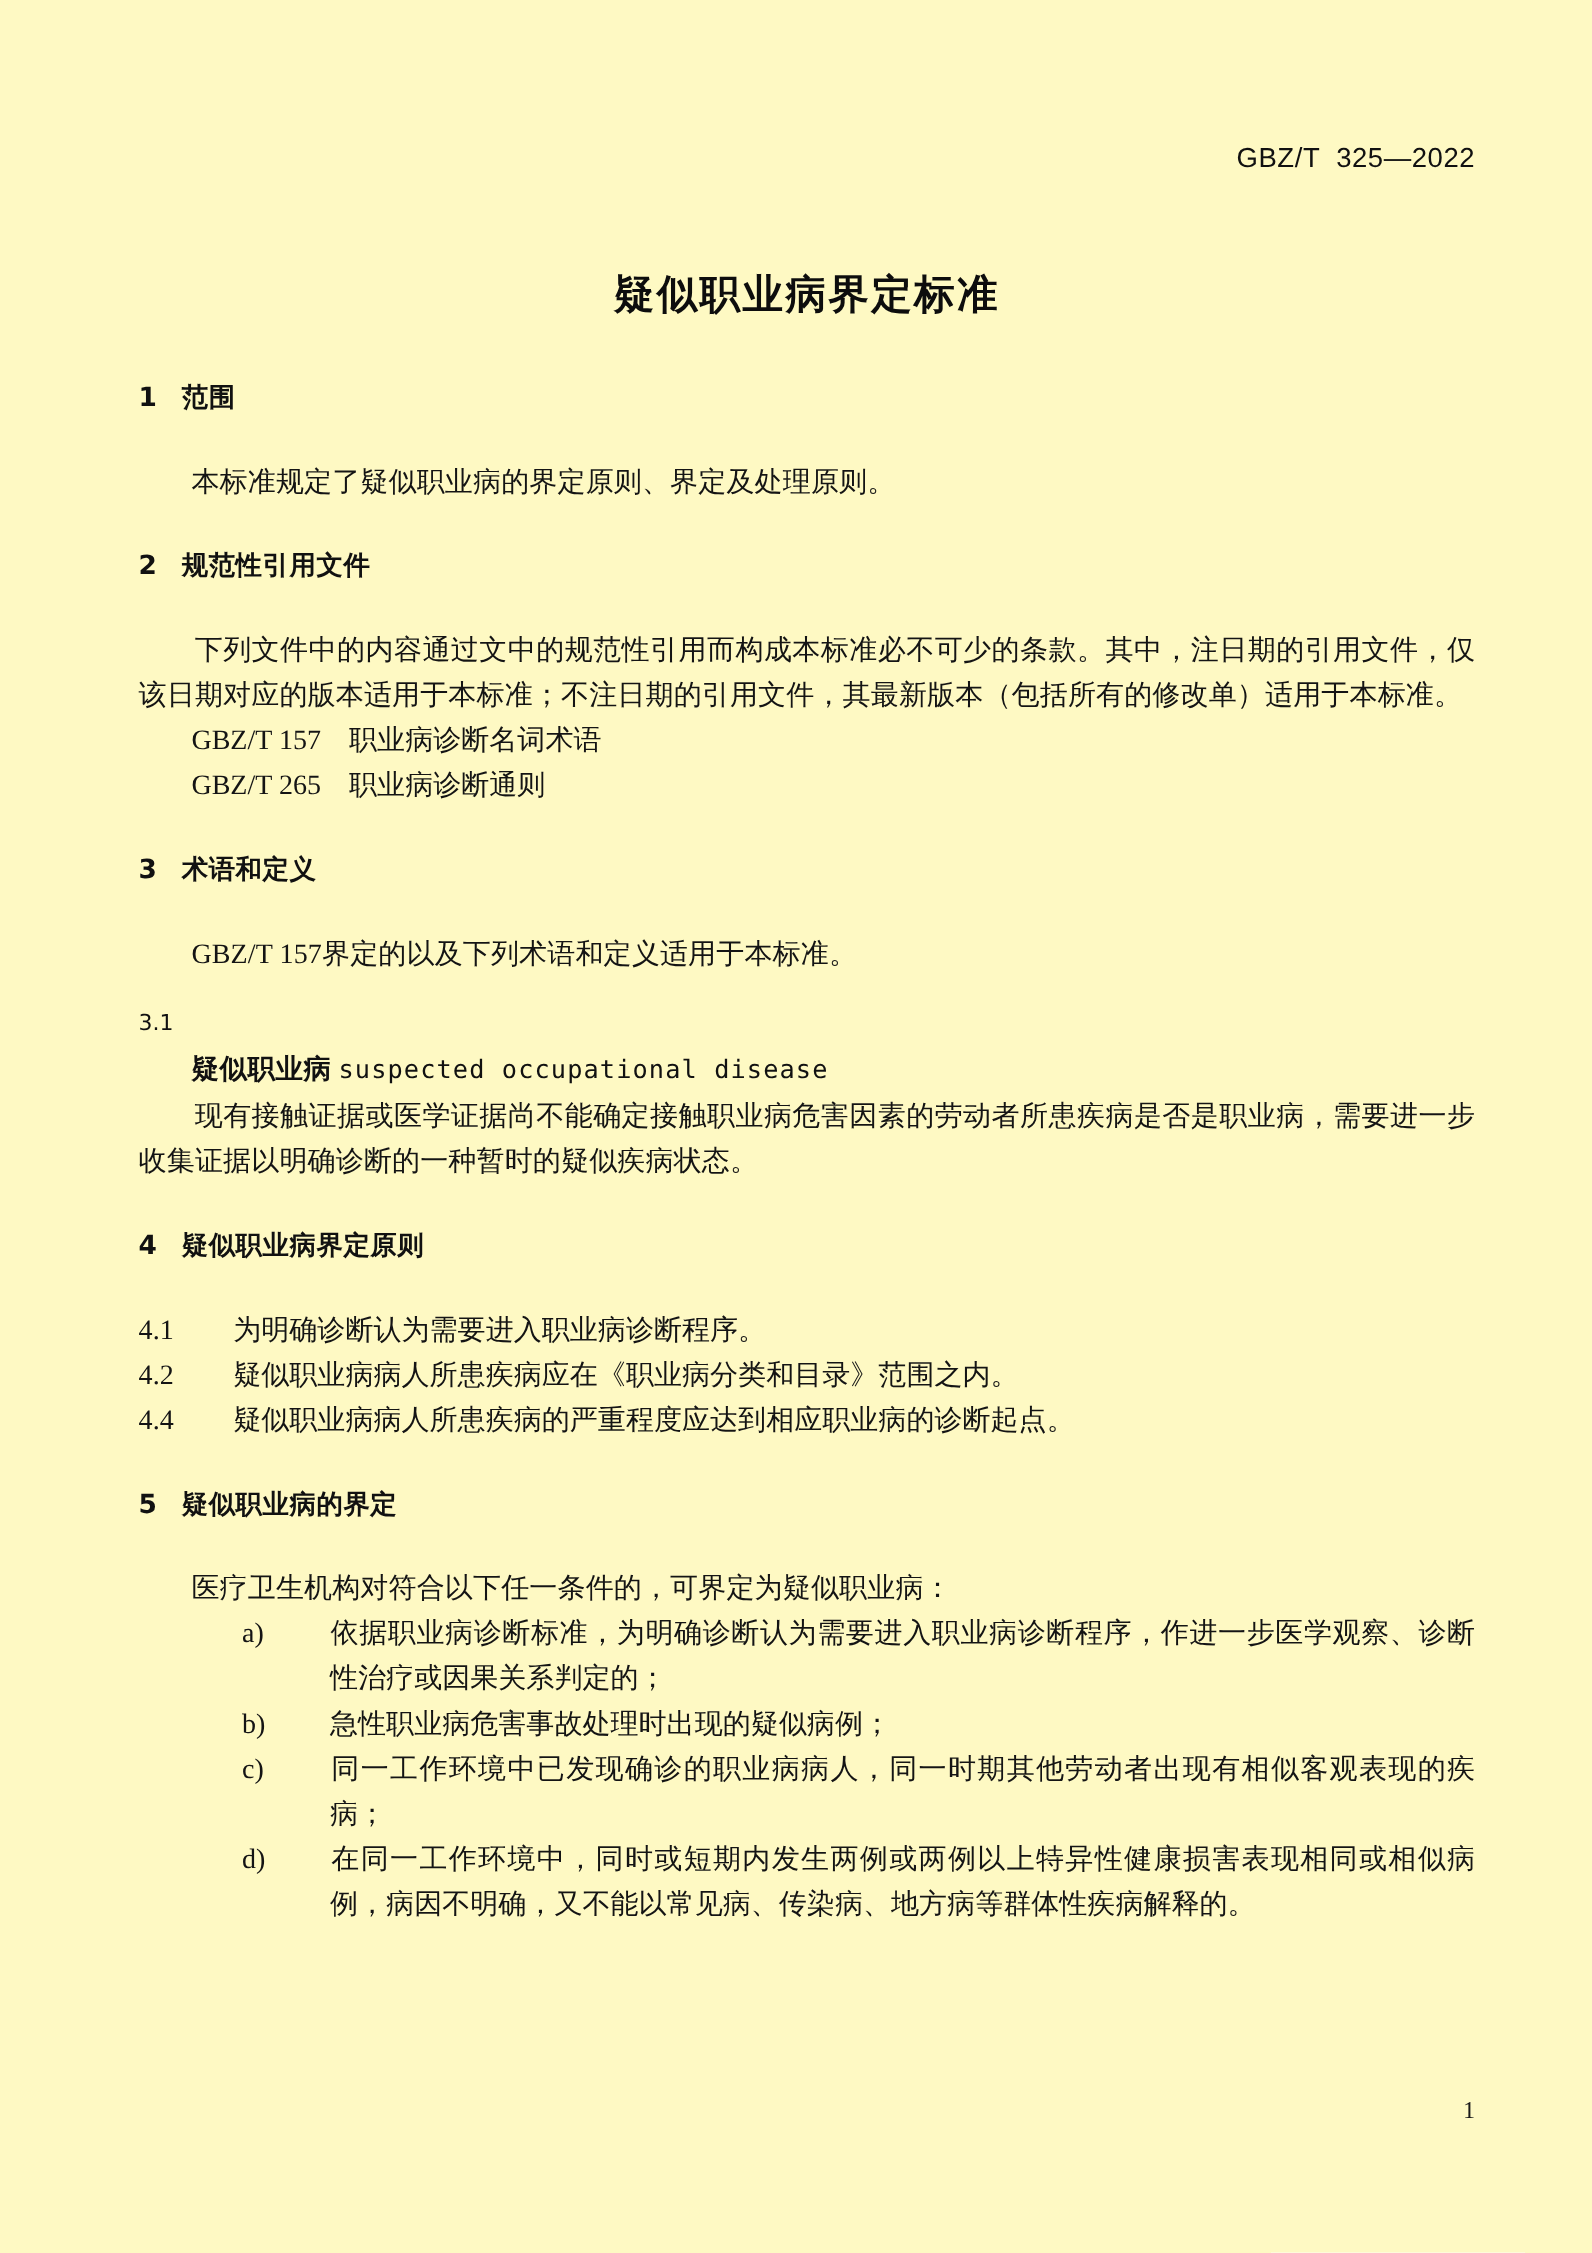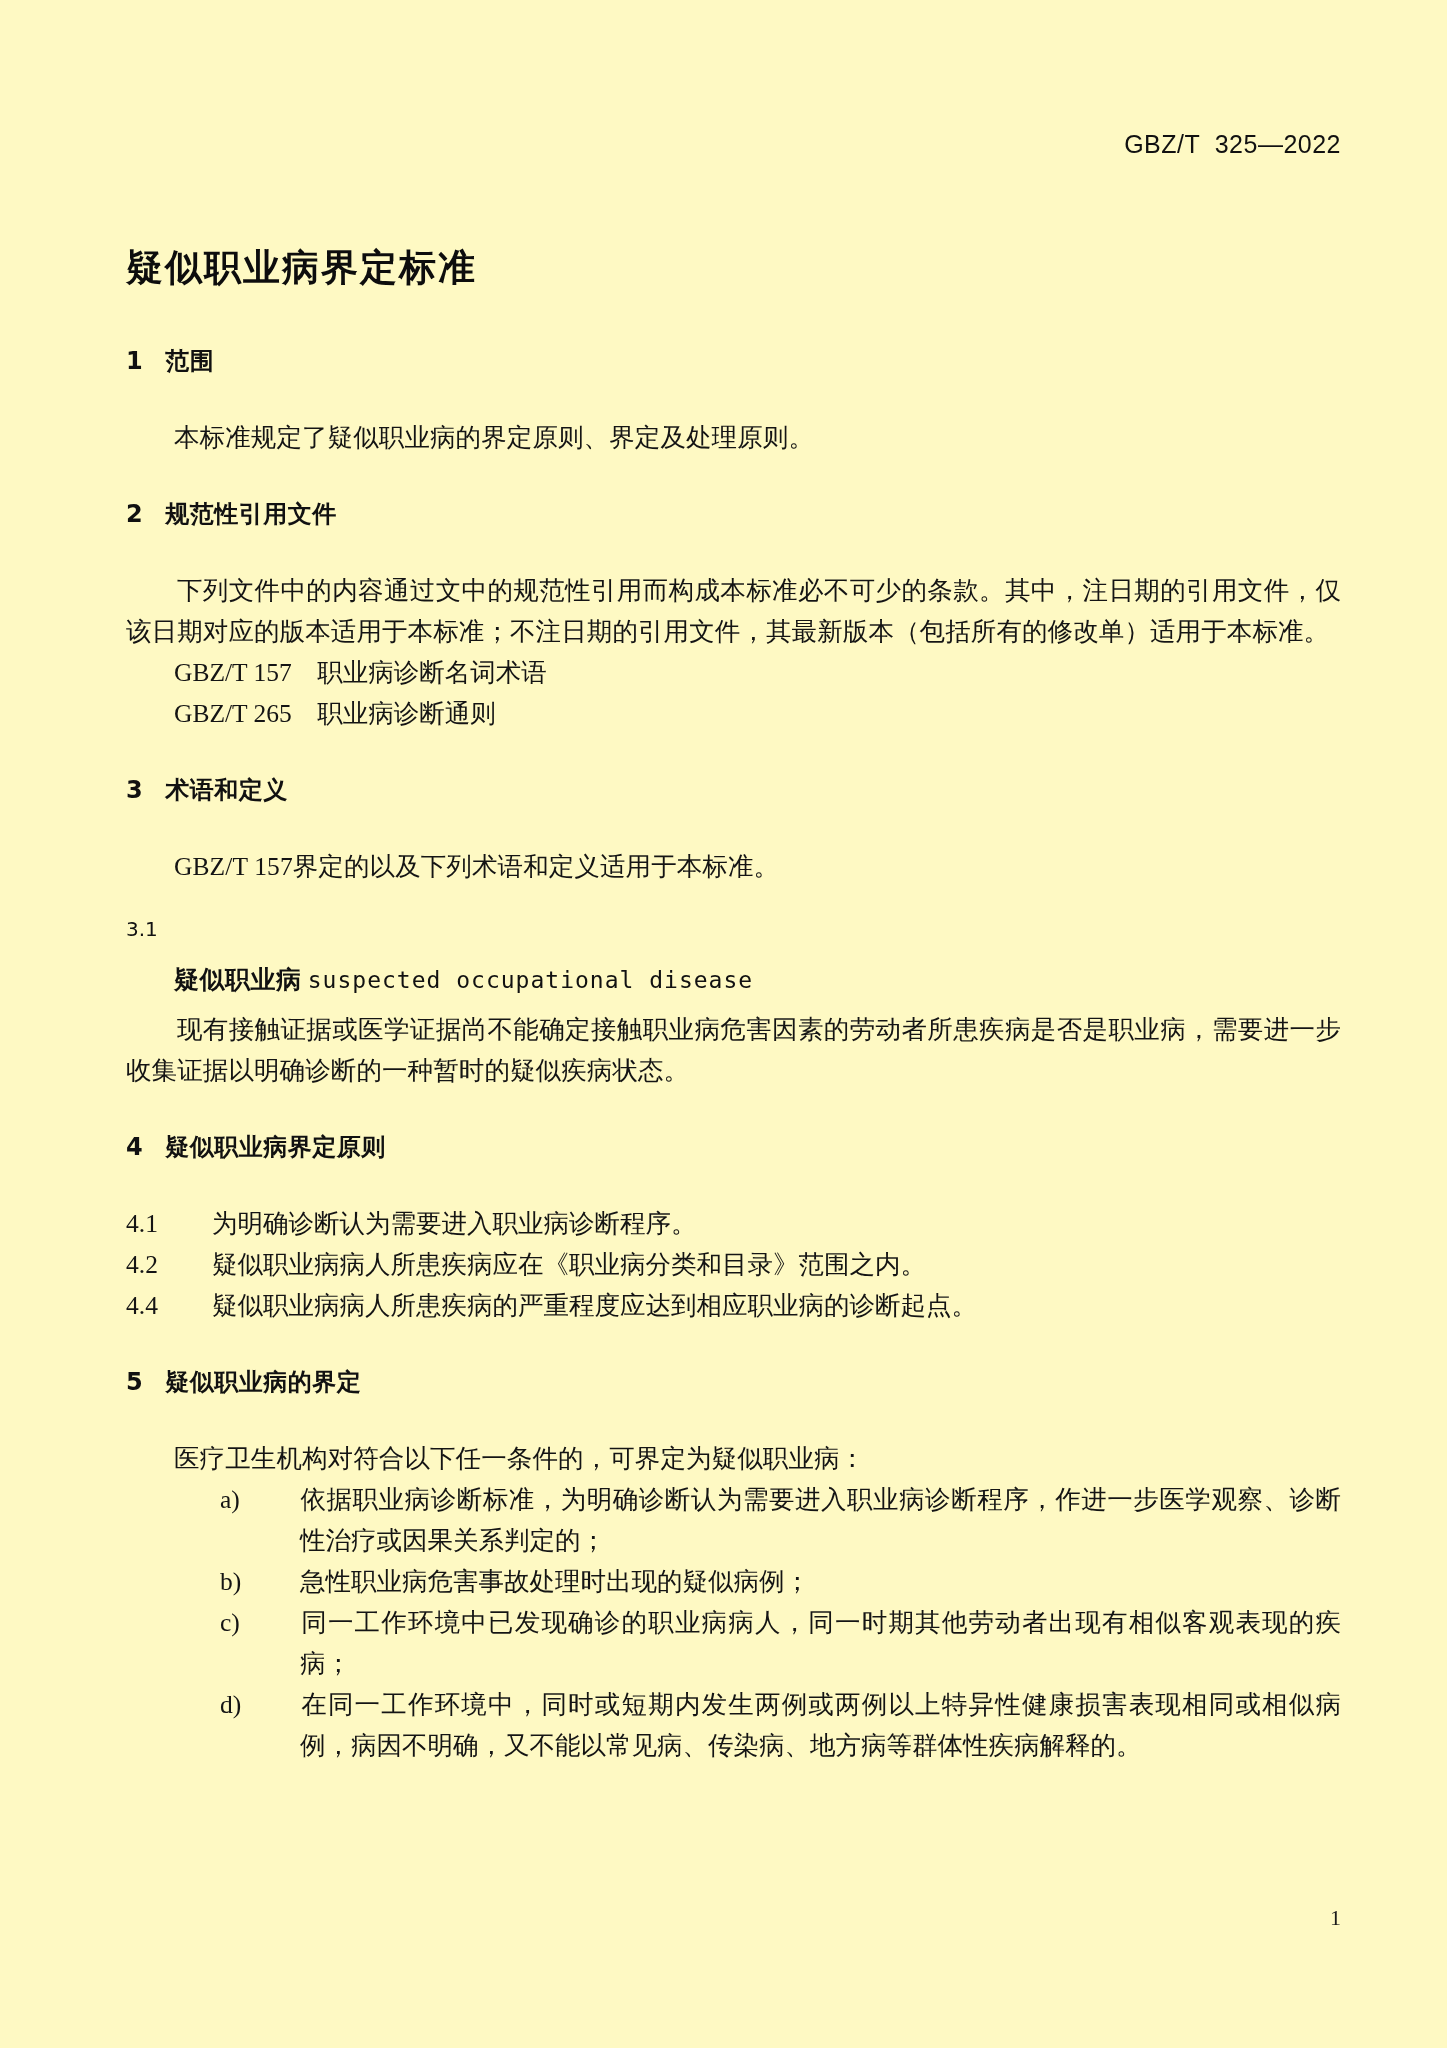--- a/index.html
+++ b/index.html
@@ -41,21 +41,21 @@
     color: #111;
     white-space: pre;
   }
 
   
   .doc-title {
     position: absolute;
     top: 243px;
     left: 0;
     width: 1215px;
-    text-align: left;
+    text-align: center;
     font-family: "DejaVu Sans", "Liberation Sans", sans-serif;
     font-weight: bold;
     font-size: 37px;
     letter-spacing: 2px;
     color: #0d0d0d;
   }
 
   
   .flow {
     position: absolute;
@@ -116,21 +116,21 @@
   .term-num {
     font-family: "DejaVu Sans", "Liberation Sans", sans-serif;
     font-size: 20px;
     margin: 0;
     color: #111;
   }
   .term-name {
     margin: 0;
     padding-left: 48px;
     font-size: 25px;
-    line-height: 58px;
+    line-height: 41px;
     color: #111;
     white-space: pre;
   }
   .term-name .cn {
     font-family: "DejaVu Sans", "Liberation Sans", sans-serif;
     font-weight: bold;
     letter-spacing: 0.5px;
   }
   .term-name .en {
     font-family: "DejaVu Sans Mono", "Liberation Mono", monospace;

